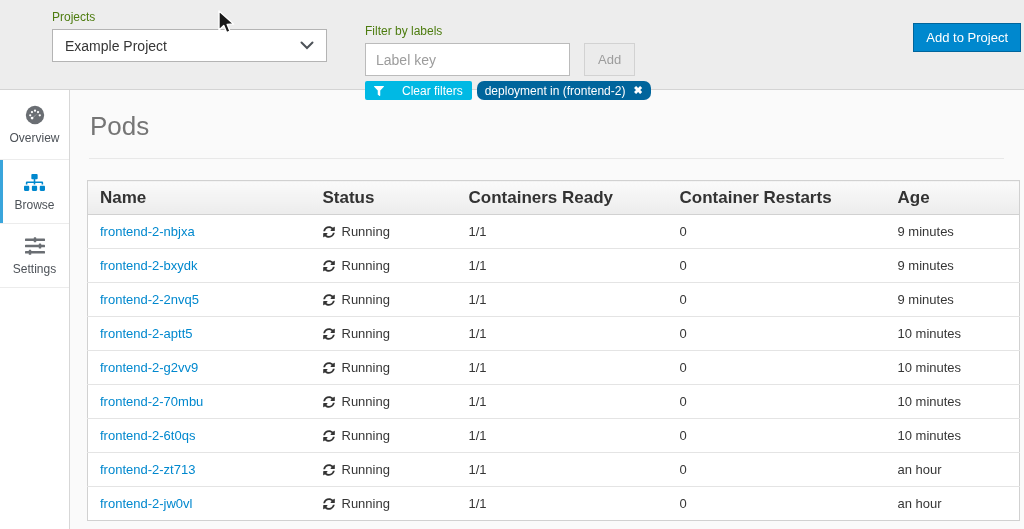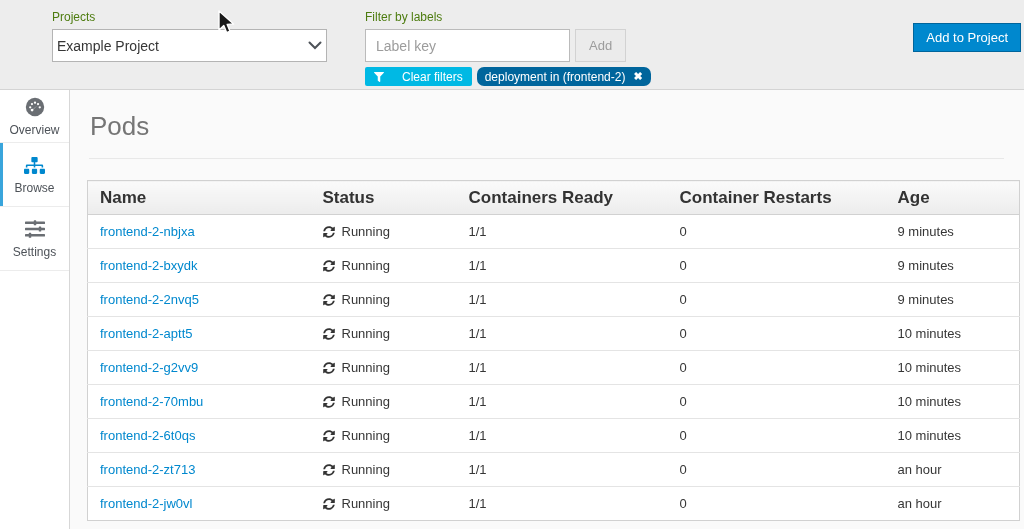--- a/index.html
+++ b/index.html
@@ -9,31 +9,31 @@
     font-family:"Liberation Sans", sans-serif; background:#fff; color:var(--text,#363636);
   }
 
   
   .topbar { height:90px; background:var(--topbar-bg,#ededed); border-bottom:1px solid #d4d4d4; position:relative; }
   .field-label { font-size:12px; color:#4d7c0f; margin-bottom:5px; }
   .proj-group { position:absolute; left:52px; top:10px; }
   .select {
     width:275px; height:33px; background:#fff; border:1px solid #b4b4b4;
     display:flex; align-items:center; justify-content:space-between;
-    padding:0 4px; font-size:14px; color:#363636; cursor:pointer;
-  }
-  .filter-group { position:absolute; left:365px; top:10px; }
+    padding:0 12px; font-size:14px; color:#363636; cursor:pointer;
+  }
+  .filter-group { position:absolute; left:365px; top:24px; }
   .input-row { display:flex; }
   .label-input {
     width:205px; height:33px; border:1px solid #bbb; padding:0 10px;
     font-size:14px; color:#363636; font-family:inherit; outline:none;
   }
   .label-input::placeholder { color:#9c9c9c; }
   .add-btn {
-    height:33px; padding:0 13px; margin-left:5px; background:#ebebeb;
+    height:33px; padding:0 13px; margin-left:14px; background:#ebebeb;
     border:1px solid #d2d2d2; color:#9c9c9c; font-size:13px; font-family:inherit; cursor:default;
   }
   .chips-row { display:flex; gap:5px; margin-top:5px; align-items:center; }
   .clear-filters {
     display:inline-flex; align-items:center; gap:18px; height:19px; padding:0 9px;
     background:var(--clear-filters-bg,#00b9e4); color:#fff; font-size:12px; border-radius:2px; cursor:pointer;
   }
   .chip {
     display:inline-flex; align-items:center; gap:8px; height:19px; padding:0 8px;
     background:var(--chip-bg,#00659c); color:#fff; font-size:12px; border-radius:7px;
@@ -45,21 +45,21 @@
     color:#fff; font-size:13px; font-family:inherit; cursor:pointer;
   }
 
   
   .shell { display:flex; height:439px; }
   .sidebar { width:70px; background:#fff; border-right:1px solid #d7d7d7; flex:none; }
   .side-item {
     height:64px; display:flex; flex-direction:column; align-items:center; justify-content:center;
     gap:5px; border-bottom:1px solid #ececec; cursor:pointer;
   }
-  .side-item:first-child { height:53px;text-align:center; }
+  .side-item:first-child { height:70px;text-align:center; }
   .side-item.active { box-shadow:inset 3px 0 0 var(--active-stripe,#39a5dc); }
   .side-icon { color:#6a6e73; display:flex; align-items:center; justify-content:center; height:22px; }
   .side-item.active .side-icon { color:var(--accent,#0088ce); }
   .side-label { font-size:12px; color:#4d5258; }
 
   .content { flex:1; background:var(--content-bg,#fafafa); padding:0 3px 0 17px; overflow:hidden; }
   h1.page-title { font-size:26px; font-weight:400; color:#757575; line-height:30px; margin:21px 0 17px 3px; }
   .divider { border-top:1px solid #e8e8e8; margin:0 17px 21px 2px; }
 
   

